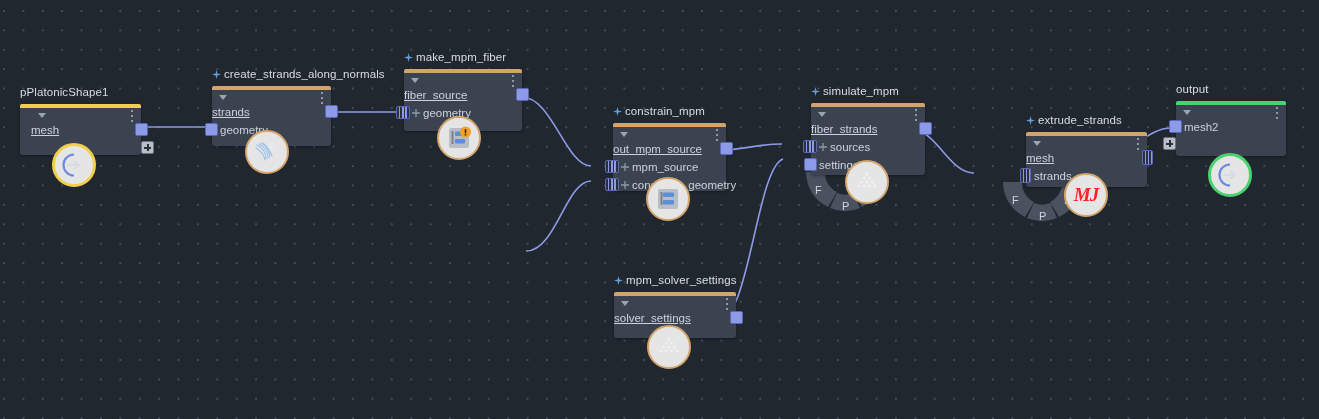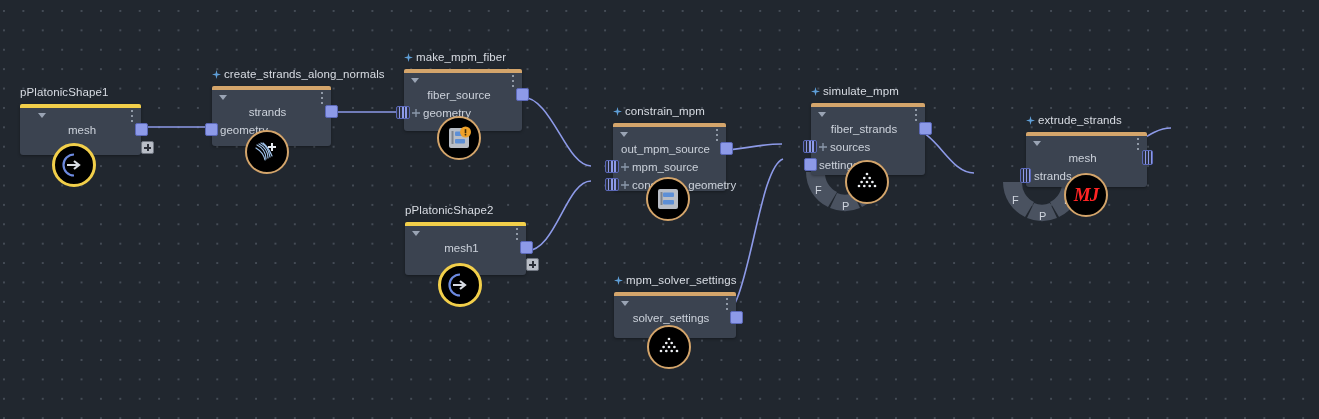--- a/index.html
+++ b/index.html
@@ -68,21 +68,21 @@
   }
 
   .port-row {
     position: relative;
     height: 18px;
     line-height: 18px;
     font-size: 11.5px;
     color: #ccd2db;
     white-space: nowrap;
   }
-  .port-row.out { text-align: center; padding-right: 8px; }
+  .port-row.out { text-align: left; padding-right: 8px; text-decoration: underline; }
   .port-row.in  { text-align: left;  padding-left: 8px; }
   .in-plus {
     display: inline-block;
     width: 8px; height: 8px;
     margin-right: 3px;
     position: relative; top: 0px;
   }
 
   
   .chip {
@@ -121,21 +121,21 @@
     content: ""; position: absolute; background: #2b2f38;
   }
   .addbtn:before { left: 2px; top: 5px; width: 7px; height: 2px; }
   .addbtn:after  { left: 5px; top: 2px; width: 2px; height: 7px; }
 
   
   .badge {
     position: absolute;
     width: 44px; height: 44px;
     border-radius: 50%;
-    background: #000000;
+    background: #e5e5e5;
     display: flex; align-items: center; justify-content: center; text-align: right;
   }
   .badge.ring-tan   { border: 2.5px solid #d4a56b; }
   .badge.ring-yel   { border: 3px solid #f2cf4a; }
   .badge.ring-green { border: 3px solid #4ad26f; }
 
   
   .fdp {
     position: absolute;
     width: 82px; height: 52px;
@@ -275,45 +275,20 @@
         <rect x="5.5" y="6" width="2" height="13" fill="#7d838d"></rect>
         <rect x="9" y="6.5" width="10" height="4.5" rx="1" fill="#5d8fd6"></rect>
         <rect x="9" y="14" width="10" height="4.5" rx="1" fill="#5d8fd6"></rect>
         <circle cx="19.5" cy="7" r="5.5" fill="#efa129"></circle>
         <path d="M19.5 4.2 L19.5 8.2" stroke="#3a2b08" stroke-width="1.6"></path>
         <circle cx="19.5" cy="9.7" r="0.9" fill="#3a2b08"></circle>
       </svg>
     </div>
   </div>
 
-  <div class="node" style="left:405px; top:222px; width:121px; height:53px;">
-    <div class="node-accent" style="background:#f2cf4a;"></div>
-    <div class="node-title">
-      <span>pPlatonicShape2</span>
-    </div>
-    <div class="node-head">
-      <div class="collapse-tri"></div>
-      <div class="kebab">
-          <i></i>
-          <i></i>
-          <i></i>
-        </div>
-    </div>
-    <div class="port-row out">
-      <span>mesh1</span>
-      <div class="chip out" style="top:2px;"></div>
-    </div>
-    <div class="addbtn" style="left:121px; top:36px;"></div>
-    <div class="badge ring-yel" style="left:33px; top:41px;">
-      <svg width="26" height="26" viewBox="0 0 26 26">
-        <path d="M 13,2.5 A 10.5,10.5 0 0 0 13,23.5" fill="none" stroke="#6d8ae0" stroke-width="2.2"></path>
-        <path d="M 6,13 L 17,13 M 13,9 L 18,13 L 13,17" fill="none" stroke="#d7dbe2" stroke-width="2.2"></path>
-      </svg>
-    </div>
-  </div>
 
   <div class="node" style="left:597px; top:123px; width:113px; height:68px;margin-left:16px;">
     <div class="node-accent" style="background:#d4a56b;"></div>
     <div class="node-title">
       <span class="title-star">
         <svg width="9" height="9" viewBox="0 0 9 9">
             <path d="M4.5 0 L5.4 3.6 L9 4.5 L5.4 5.4 L4.5 9 L3.6 5.4 L0 4.5 L3.6 3.6 Z" fill="#5f9fd8"></path>
           </svg>
       </span><span>constrain_mpm</span>
     </div>
@@ -488,14 +463,39 @@
     </div>
     <div class="port-row in">
       <span>strands</span>
       <div class="chip in striped-v" style="top:1px; left:-6px;"></div>
     </div>
     <div class="badge ring-tan" style="left:38px; top:41px;">
       <span style="font-family:'Liberation Serif',serif; font-weight:bold; font-style:italic; font-size:19px; color:#ff2424; letter-spacing:-1px;">MJ</span>
     </div>
   </div>
 
+  <div class="node" style="left:1176px; top:101px; width:110px; height:55px;">
+    <div class="node-accent" style="background:#4ad26f;"></div>
+    <div class="node-title">
+      <span>output</span>
+    </div>
+    <div class="node-head">
+      <div class="collapse-tri"></div>
+      <div class="kebab">
+          <i></i>
+          <i></i>
+          <i></i>
+        </div>
+    </div>
+    <div class="port-row in">
+      <span>mesh2</span>
+      <div class="chip in" style="top:2px;"></div>
+    </div>
+    <div class="addbtn" style="left:-13px; top:36px;"></div>
+    <div class="badge ring-green" style="left:32px; top:52px;">
+      <svg width="26" height="26" viewBox="0 0 26 26">
+        <path d="M 13,2.5 A 10.5,10.5 0 0 0 13,23.5" fill="none" stroke="#6d8ae0" stroke-width="2.2"></path>
+        <path d="M 6,13 L 17,13 M 13,9 L 18,13 L 13,17" fill="none" stroke="#d7dbe2" stroke-width="2.2"></path>
+      </svg>
+    </div>
+  </div>
 
 </div>
 
 </body></html>

